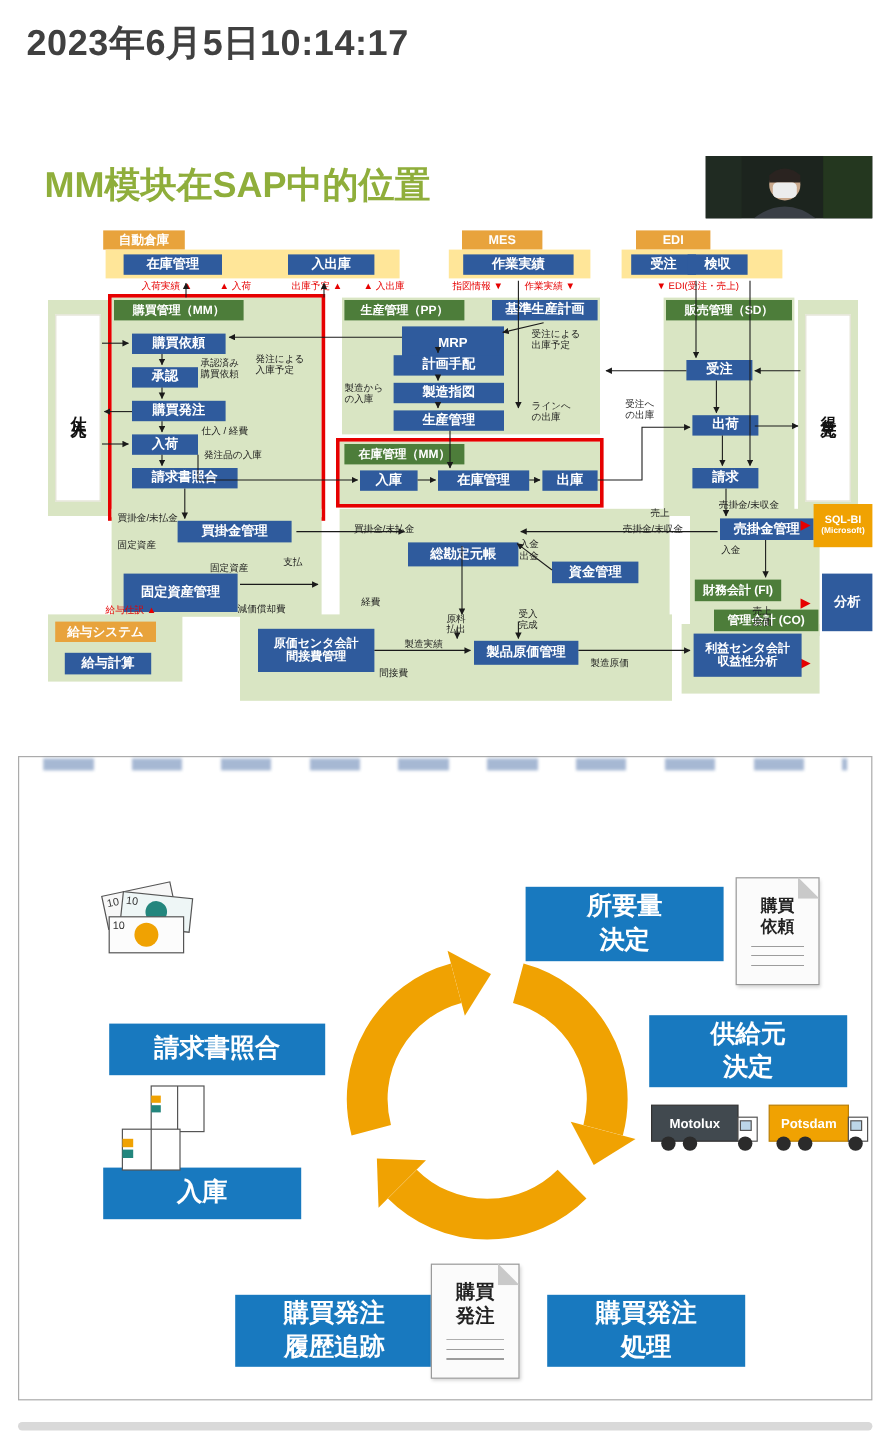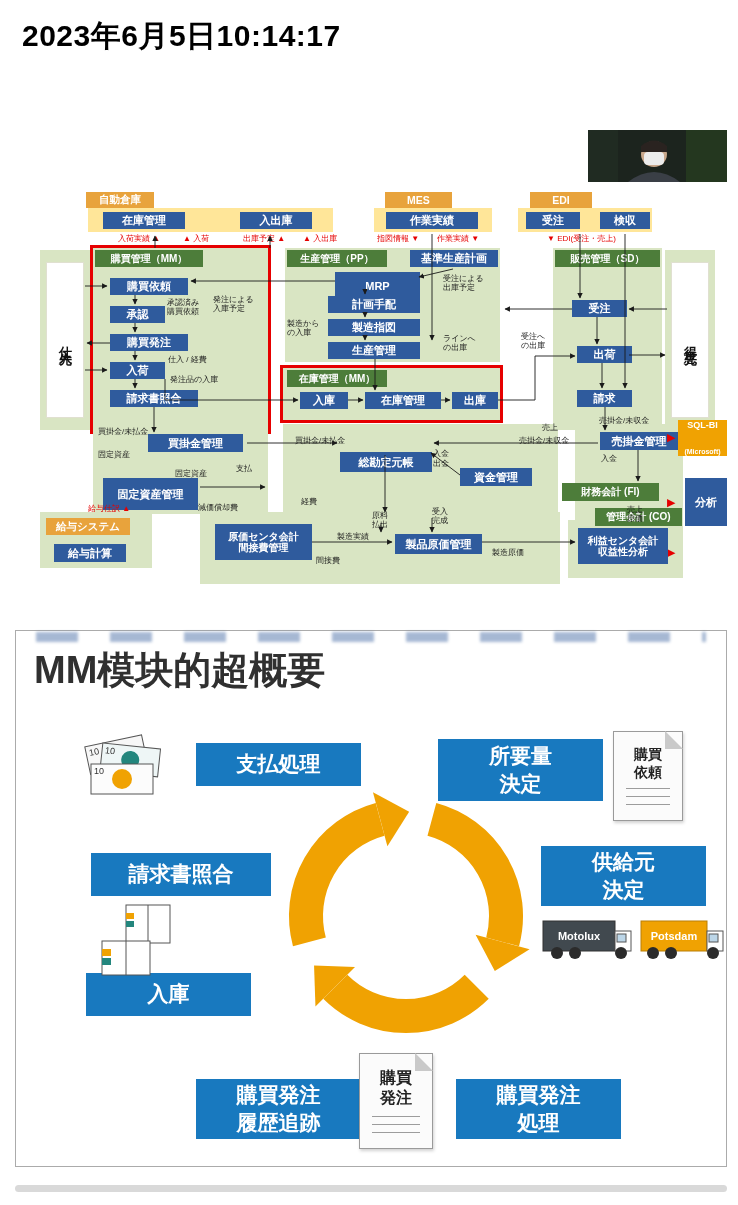--- a/index.html
+++ b/index.html
@@ -1,19 +1,19 @@
 <!DOCTYPE html>
 <html><head>
 <meta charset="utf-8">
 <style>
   * { margin:0; padding:0; box-sizing:border-box; }
   html,body { width:738px; height:1205px; }
   body { background:#fff; font-family:"Liberation Sans","DejaVu Sans",sans-serif; position:relative; overflow:hidden; }
 
-  .ts { position:absolute; left:22px; top:16px; font-size:30px; font-weight:bold; color:#000000; letter-spacing:.5px; }
+  .ts { position:absolute; left:22px; top:16px; font-size:30px; font-weight:bold; color:#404040; letter-spacing:.5px; }
 
   .slide { position:absolute; background:#fff; }
   #slide1 { left:15px; top:128px; width:712px; height:462px; }
   #slide2 { left:15px; top:630px; width:712px; height:537px; border:1px solid #ababab; }
 
   .s1-title { position:absolute; left:22px; top:6px; font-size:30px; font-weight:bold; color:#8fae3b; }
   .webcam { position:absolute; left:573px; top:2px; width:139px; height:52px; overflow:hidden; background:#1c241e; }
 
   .pn  { position:absolute; background:#d9e5c3; }
   .red3{ outline:3px solid #e60000; outline-offset:0; }
@@ -24,21 +24,21 @@
   .oh  { position:absolute; background:#e8a33c; color:#fff; display:flex; align-items:center; justify-content:center;
          font-size:10.5px; font-weight:bold; }
   .yb  { position:absolute; background:#ffe699; }
   .wb  { position:absolute; background:#fff; display:flex; align-items:center; justify-content:center;
          font-size:13px; font-weight:bold; color:#111; border:1px solid #e0e0d0; }
   .vert{ writing-mode:vertical-rl; text-orientation:upright; letter-spacing:3px; }
   .nt  { position:absolute; font-size:8px; color:#1c1c1c; line-height:1.15; }
   .rl  { position:absolute; font-size:8px; color:#e60000; font-weight:normal; line-height:1.1; white-space:nowrap; }
   .rtri{ color:#e60000; font-size:8px; }
   .rtrR{ position:absolute; color:#e60000; font-size:11px; }
-  .ob  { position:absolute; background:#f0a202; color:#fff; display:flex; flex-direction:column; align-items:center; justify-content:space-between;
+  .ob  { position:absolute; background:#f0a202; color:#fff; display:flex; flex-direction:column; align-items:center; justify-content:center;
          font-weight:bold; text-align:center; line-height:1.2; }
   .arrows { position:absolute; left:0; top:0; pointer-events:none; }
 
   .s2-title { position:absolute; left:18px; top:14px; font-size:38px; font-weight:bold; color:#303030; }
   .remnant { position:absolute; left:20px; top:1px; width:670px; height:10px; opacity:.45; filter:blur(1.5px);
              background:repeating-linear-gradient(90deg,#3c64a0 0 42px,transparent 42px 74px); }
   .s2b { position:absolute; background:#1879bf; color:#fff; font-size:21px; font-weight:bold; display:flex; flex-direction:column;
          align-items:center; justify-content:center; text-align:center; line-height:1.35; }
   .doc { position:absolute; background:#fbfbfb; border:1px solid #9a9a9a; box-shadow:1px 2px 3px rgba(0,0,0,.18); }
   .doc .fold { position:absolute; top:-1px; right:-1px; }
@@ -48,20 +48,21 @@
            background:repeating-linear-gradient(#9c9c9c 0 1px, transparent 1px 8px); }
   .icon { position:absolute; }
   .grayline { position:absolute; left:15px; top:1185px; width:712px; height:7px; background:#d9d9d9; border-radius:4px; }
 </style>
 </head>
 <body>
 
 <div class="ts">2023年6月5日10:14:17</div>
 
 <div id="slide1" class="slide">
+  <div class="s1-title">MM模块在SAP中的位置</div>
 
   <div class="webcam">
     <svg width="139" height="52">
       <rect width="139" height="52" fill="#1c241e"></rect>
       <rect x="98" y="0" width="41" height="52" fill="#24371f"></rect>
       <rect x="0" y="0" width="30" height="52" fill="#202b22"></rect>
       <path d="M40 52 Q66 32 92 52 Z" fill="#3a3f46"></path>
       <circle cx="66" cy="24" r="13" fill="#c9a88c"></circle>
       <path d="M53 16 Q66 5 79 16 L79 22 L53 22 Z" fill="#2a2320"></path>
       <rect x="56" y="22" width="20" height="13" rx="4" fill="#ececec"></rect>
@@ -73,21 +74,21 @@
   <div class="bb" style="left:88px;top:84px;width:82px;height:17px">在庫管理</div>
   <div class="bb" style="left:225px;top:84px;width:72px;height:17px">入出庫</div>
 
   <div class="oh" style="left:370px;top:64px;width:67px;height:16px">MES</div>
   <div class="yb" style="left:359px;top:80px;width:118px;height:24px"></div>
   <div class="bb" style="left:371px;top:84px;width:92px;height:17px">作業実績</div>
 
   <div class="oh" style="left:515px;top:64px;width:62px;height:16px">EDI</div>
   <div class="yb" style="left:503px;top:80px;width:134px;height:24px"></div>
   <div class="bb" style="left:511px;top:84px;width:54px;height:17px">受注</div>
-  <div class="bb" style="left:585px;top:84px;width:50px;height:17px">検収</div>
+  <div class="bb" style="left:558px;top:84px;width:50px;height:17px">検収</div>
 
   <div class="rl" style="left:103px;top:107px"><span>入荷実績</span> <span class="rtri">▲</span></div>
   <div class="rl" style="left:168px;top:107px"><span class="rtri">▲</span> <span>入荷</span></div>
   <div class="rl" style="left:228px;top:107px"><span>出庫予定</span> <span class="rtri">▲</span></div>
   <div class="rl" style="left:288px;top:107px"><span class="rtri">▲</span> <span>入出庫</span></div>
   <div class="rl" style="left:362px;top:107px"><span>指図情報</span> <span class="rtri">▼</span></div>
   <div class="rl" style="left:422px;top:107px"><span>作業実績</span> <span class="rtri">▼</span></div>
   <div class="rl" style="left:532px;top:107px"><span class="rtri">▼</span> <span>EDI(受注・売上)</span></div>
 
   <div class="pn" style="left:25px;top:122px;width:50px;height:180px"></div>
@@ -137,21 +138,21 @@
   <div class="pn" style="left:560px;top:296px;width:108px;height:106px"></div>
   <div class="pn" style="left:25px;top:384px;width:112px;height:56px"></div>
   <div class="pn" style="left:185px;top:384px;width:360px;height:72px"></div>
   <div class="pn" style="left:553px;top:392px;width:115px;height:58px"></div>
 
   <div class="bb" style="left:133px;top:306px;width:95px;height:18px">買掛金管理</div>
   <div class="bb" style="left:88px;top:350px;width:95px;height:32px">固定資産管理</div>
   <div class="bb" style="left:325px;top:324px;width:92px;height:20px">総勘定元帳</div>
   <div class="bb" style="left:445px;top:340px;width:72px;height:18px">資金管理</div>
   <div class="bb" style="left:585px;top:304px;width:78px;height:18px">売掛金管理</div>
-  <div class="gh" style="left:547px;top:355px;width:97px;height:18px">財務会計 (FI)</div>
+  <div class="gh" style="left:564px;top:355px;width:72px;height:18px">財務会計 (FI)</div>
   <div class="gh" style="left:580px;top:380px;width:87px;height:18px">管理会計 (CO)</div>
 
   <div class="ob" style="left:663px;top:292px;width:49px;height:36px;font-size:9px">
     <span>SQL-BI</span>
     <span style="font-size:7px">(Microsoft)</span>
   </div>
   <div class="bb" style="left:670px;top:350px;width:42px;height:48px;font-size:11px">分析</div>
   <span class="rtrR" style="left:652px;top:303px">▶</span>
   <span class="rtrR" style="left:652px;top:368px">▶</span>
   <span class="rtrR" style="left:652px;top:418px">▶</span>
@@ -234,34 +235,30 @@
       <path d="M297 414 H377"></path>
         <path d="M467 414 H560"></path>
       <path d="M417 390 V404"></path>
         <path d="M366 395 V404"></path>
     </g>
   </svg>
 </div>
 
 <div id="slide2" class="slide">
   <div class="remnant"></div>
-  <div class="s2-title">MM模块的超概要</div>
 
   <svg class="icon" style="left:250px;top:145px" width="280" height="280">
     <g id="seg">
       <path d="M165.9 43.4 A100 100 0 0 1 236.6 165.9" stroke="#F0A202" stroke-width="34" fill="none"></path>
       <polygon points="263.6,173.2 209.6,158.7 228.8,194.9" fill="#F0A202"></polygon>
     </g>
     <use href="#seg" transform="rotate(120 140 140)"></use>
     <use href="#seg" transform="rotate(240 140 140)"></use>
   </svg>
 
-  <div class="s2b" style="left:180px;top:112px;width:165px;height:43px">
-      <span>支払処理</span>
-    </div>
   <div class="s2b" style="left:422px;top:108px;width:165px;height:62px">
       <span>所要量</span>
       <span>決定</span>
     </div>
   <div class="s2b" style="left:75px;top:222px;width:180px;height:43px">
       <span>請求書照合</span>
     </div>
   <div class="s2b" style="left:525px;top:215px;width:165px;height:60px">
       <span>供給元</span>
       <span>決定</span>

